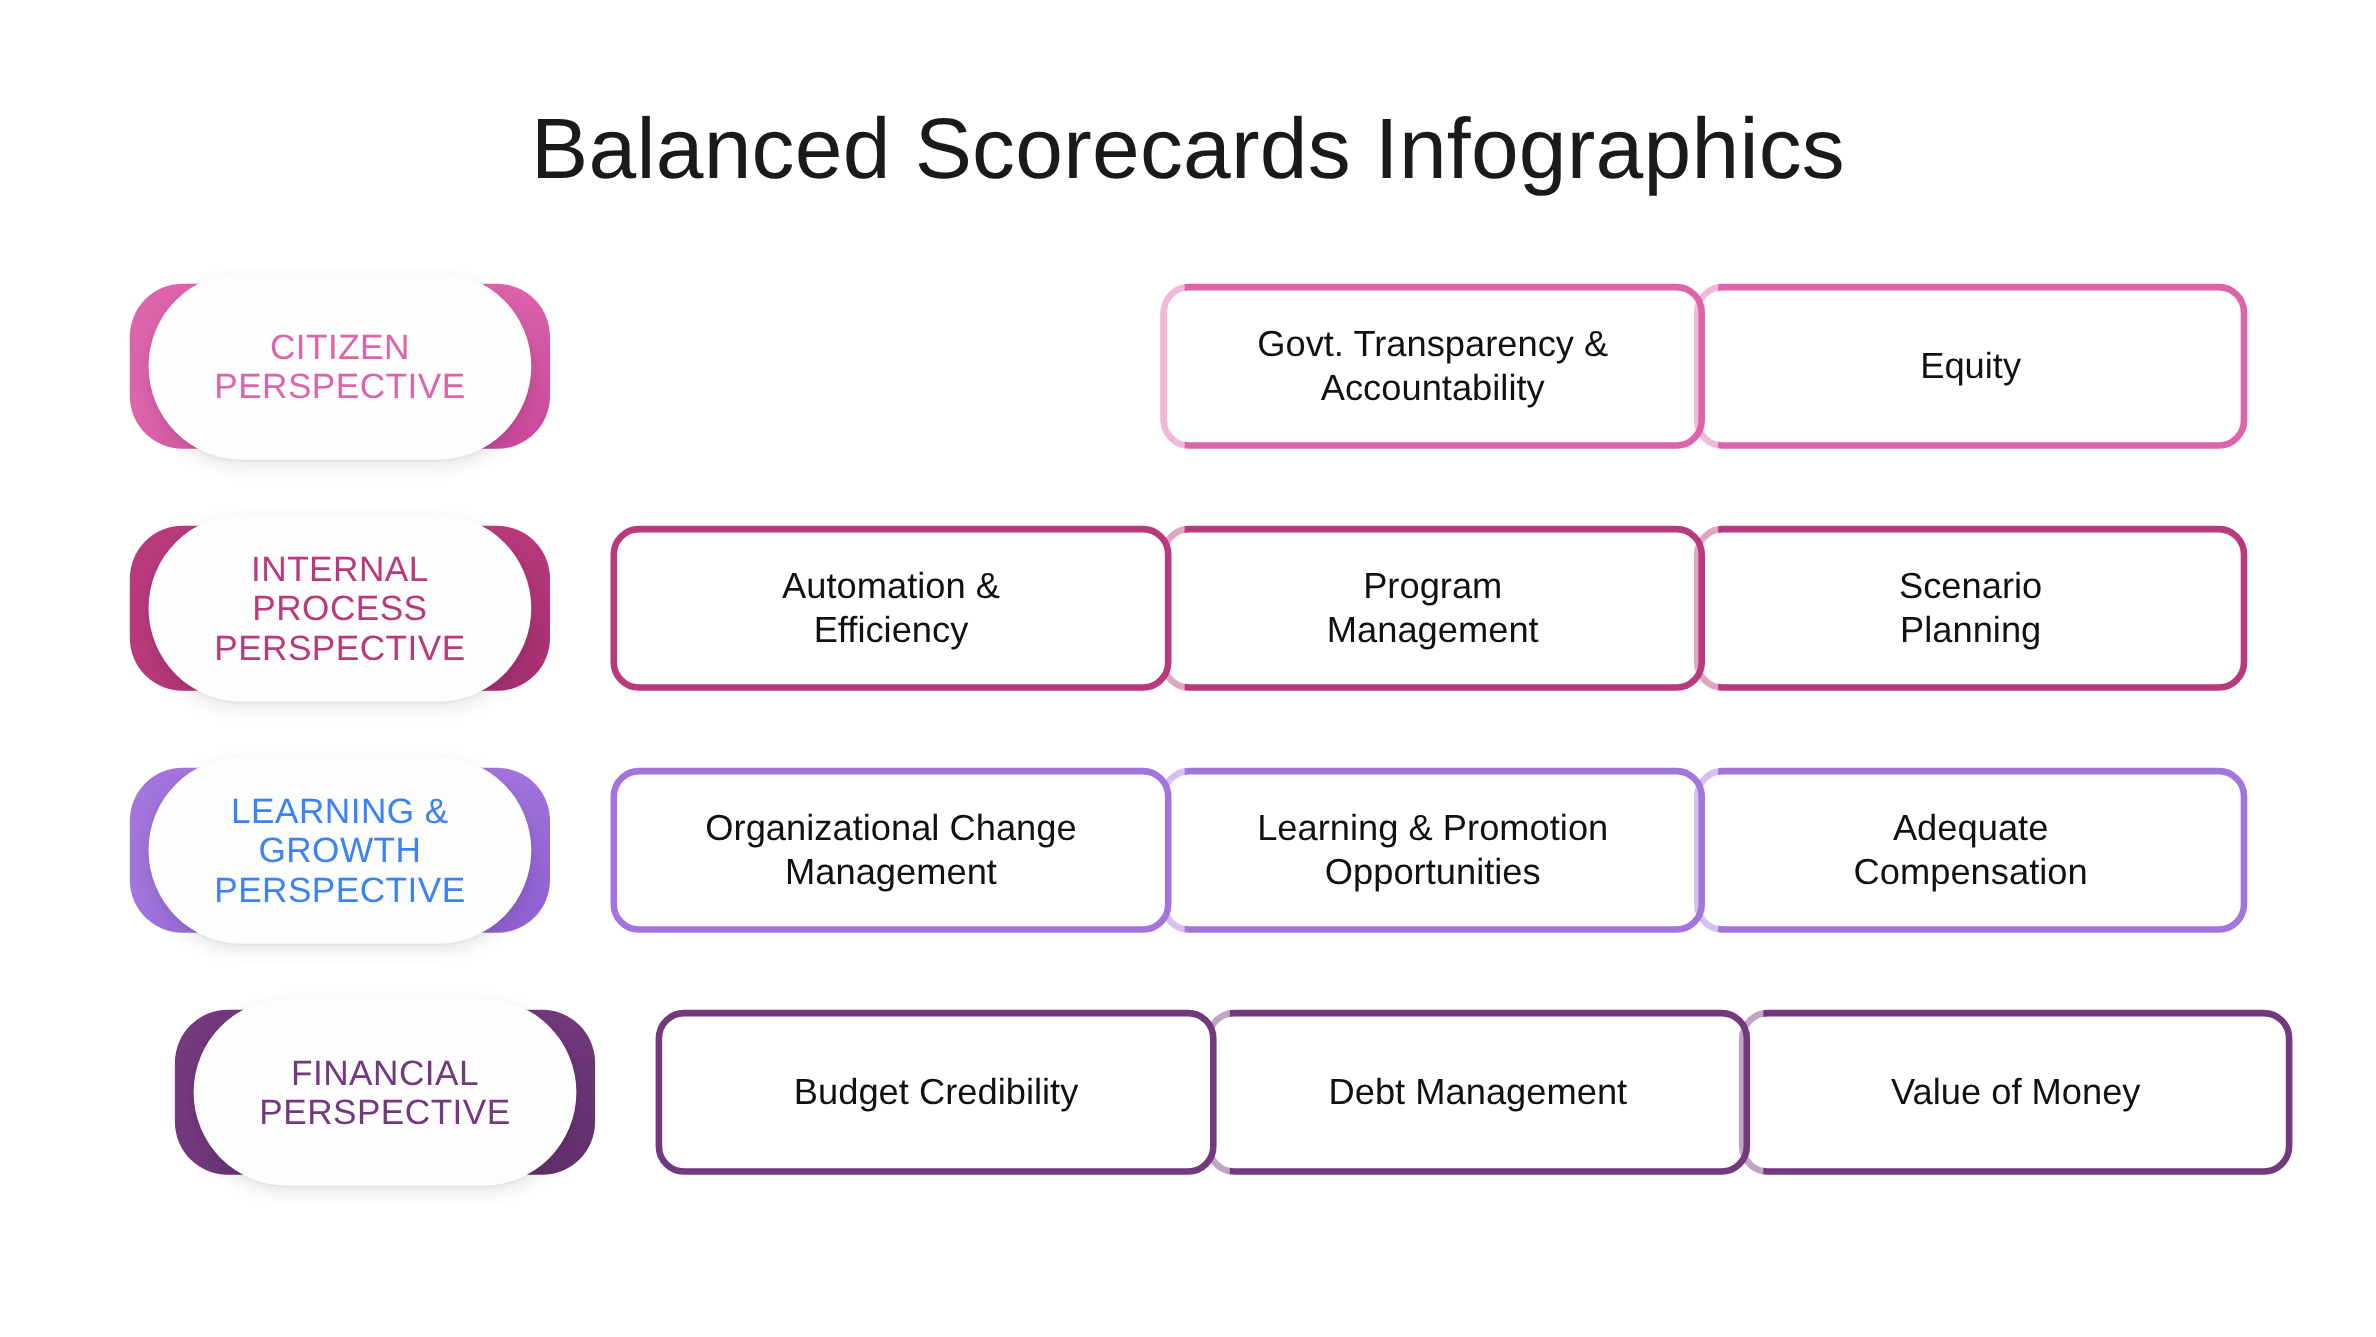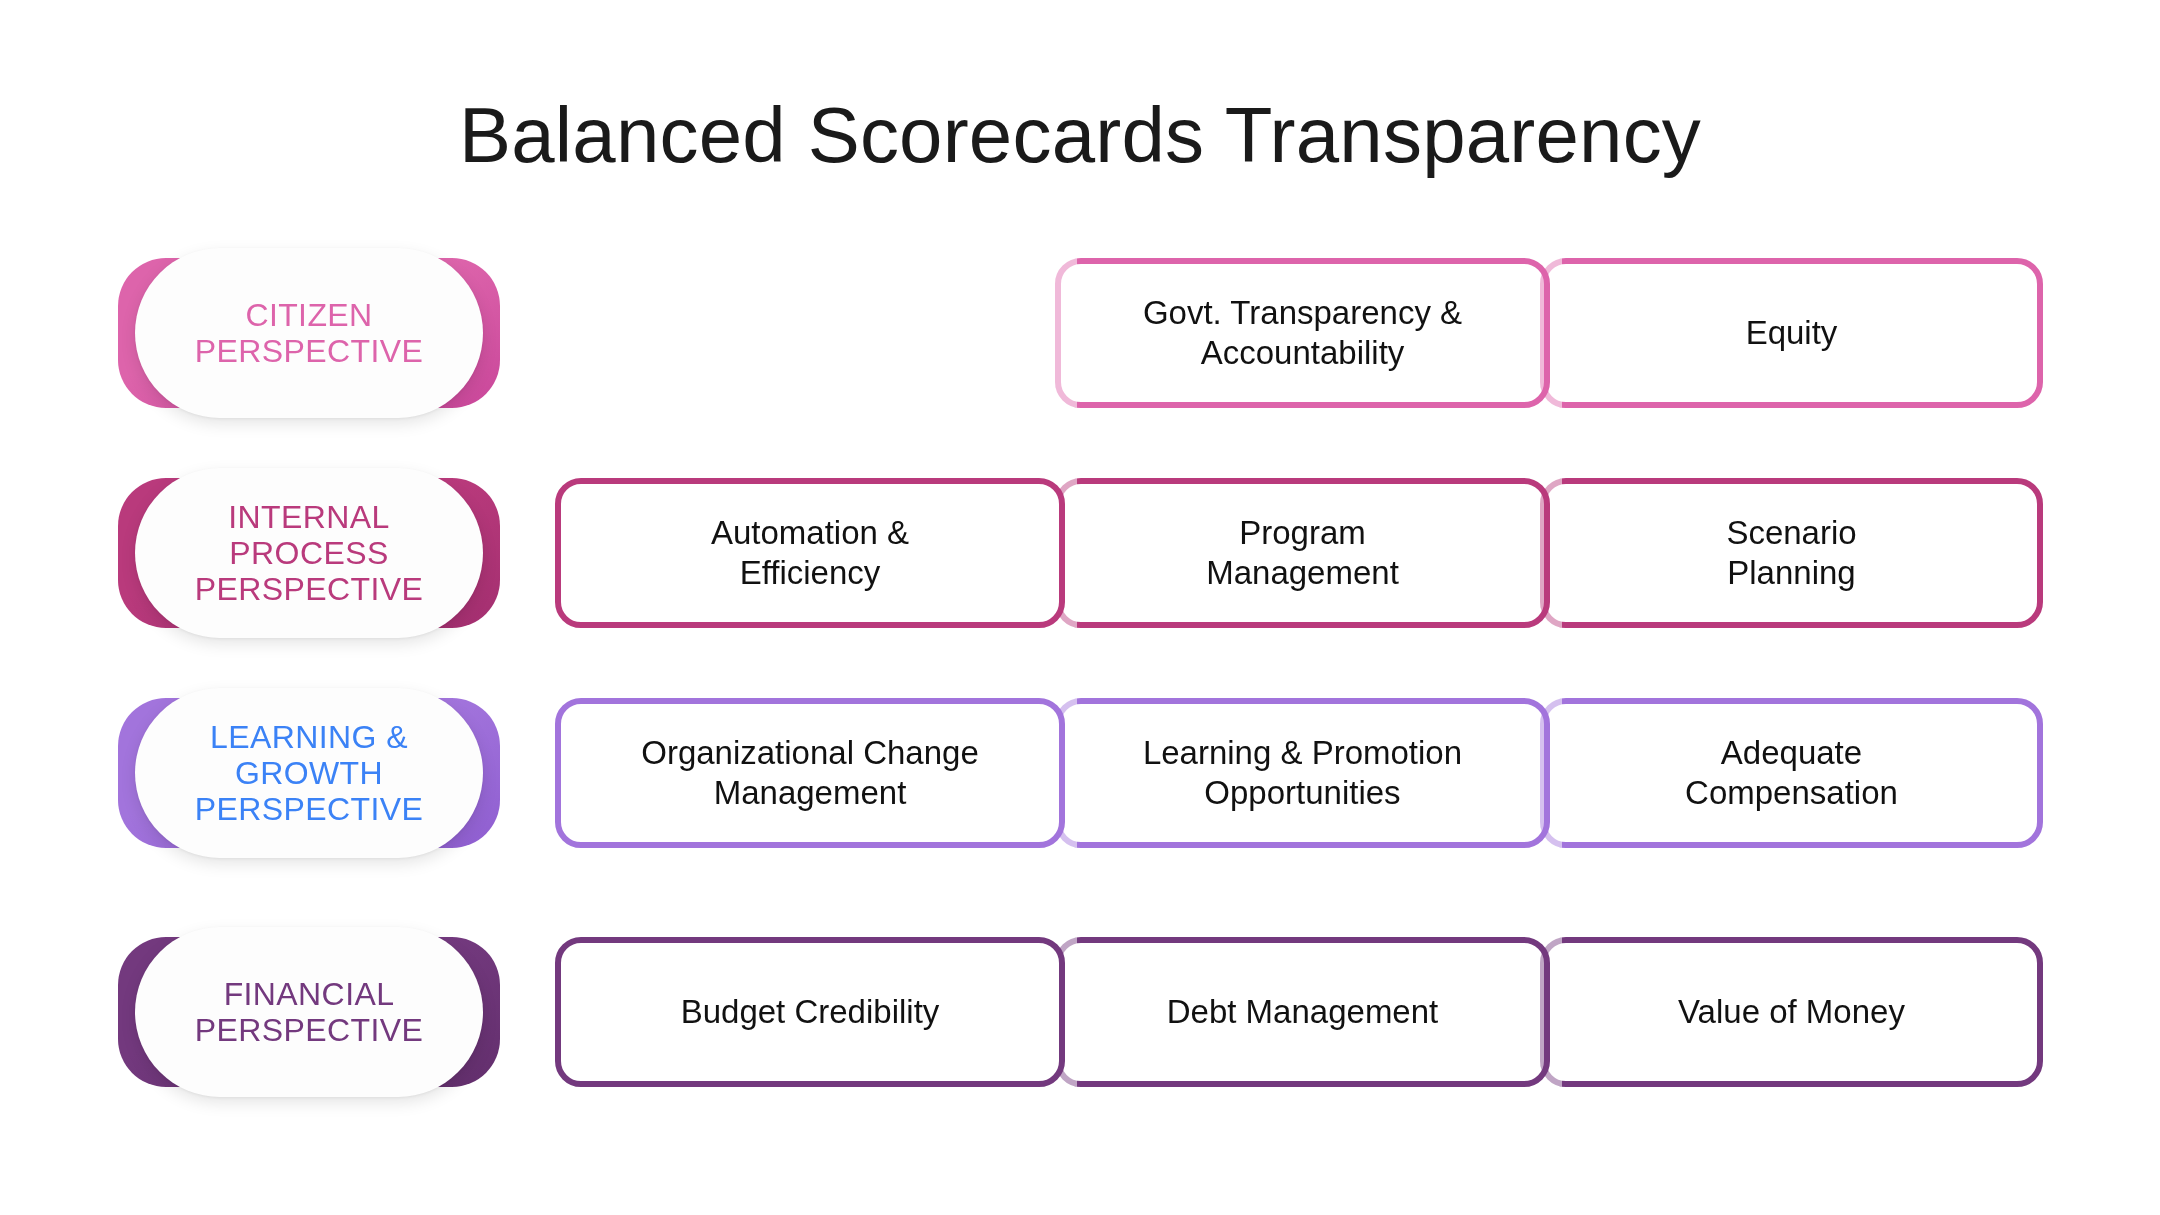--- a/index.html
+++ b/index.html
@@ -37,21 +37,21 @@
   
   .scorecard-row {
     position: absolute;
     left: 0;
     width: 1824px;
     height: 150px;
   }
   .scorecard-row.r0 { top: 258px; }
   .scorecard-row.r1 { top: 478px; }
   .scorecard-row.r2 { top: 698px; }
-  .scorecard-row.r3 { top: 937px; }
+  .scorecard-row.r3 { top: 918px; margin-left: 41px; }
 
   
   .perspective-pill {
     position: absolute;
     left: 118px;
     top: 0;
     width: 382px;
     height: 150px;
   }
 
@@ -130,21 +130,21 @@
     padding: 0 14px;
     position: relative;
     z-index: 2;
   }
 </style>
 </head>
 <body>
 
 <div id="canvas">
 
-  <h1 id="page-title">Balanced Scorecards Transparency</h1>
+  <h1 id="page-title">Balanced Scorecards Infographics</h1>
 
   <div class="scorecard-row r0">
     <div class="perspective-pill">
       <div class="pill-plate" style="background: linear-gradient(160deg, rgb(221, 100, 171) 0%, rgb(221, 100, 171) 42%, rgb(201, 71, 154) 100%);"></div>
       <div class="pill-capsule">
         <span class="pill-label" style="color: rgb(221, 100, 171);">CITIZEN
 PERSPECTIVE</span>
       </div>
     </div>
     <div class="content-box c2" style="border-color: rgb(221, 100, 171);">

